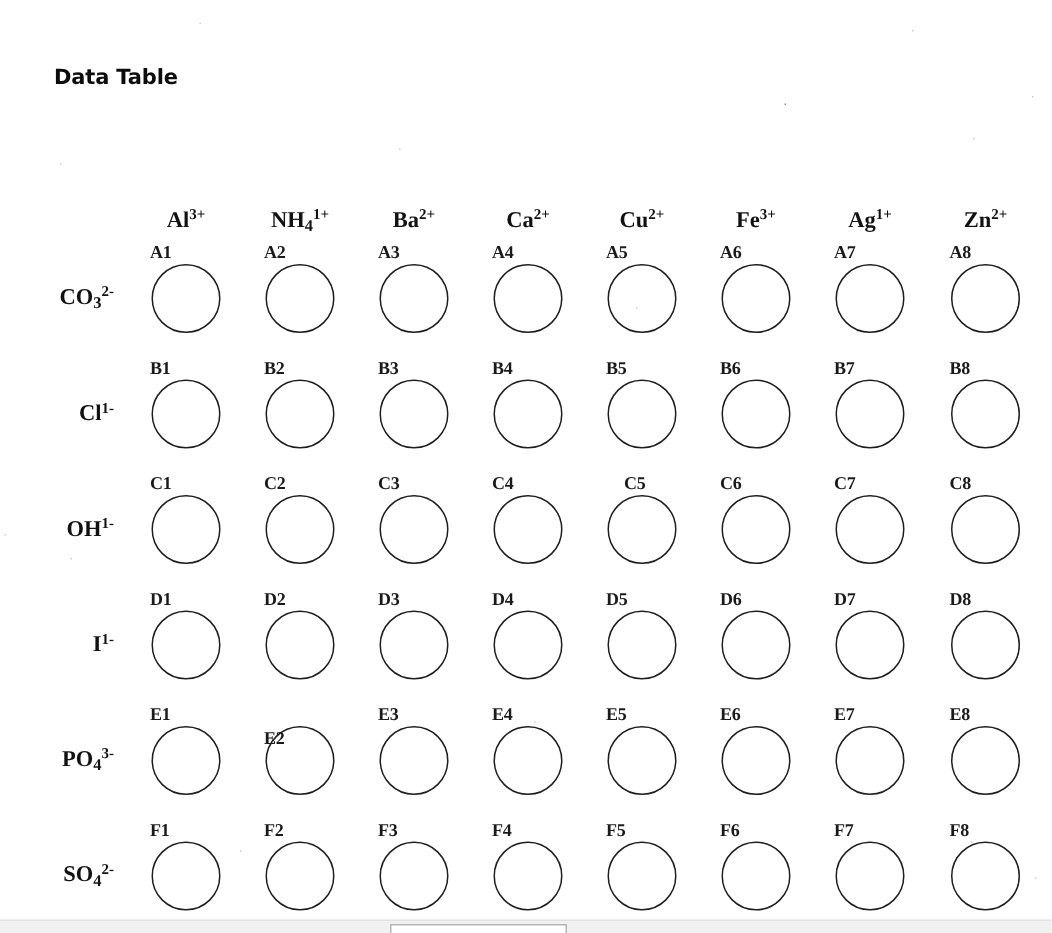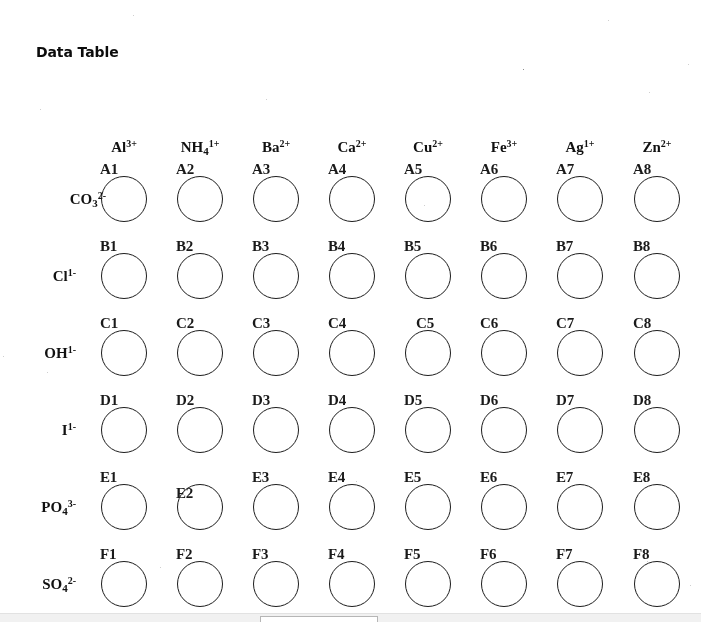--- a/index.html
+++ b/index.html
@@ -93,21 +93,21 @@
   }
   .row-header sup {
     font-size: 10px;
     vertical-align: 5px;
   }
 
   .cell-id {
     position: absolute;
     font-family: "Liberation Serif", serif;
     font-weight: 700;
-    font-size: 15px;
+    font-size: 12px;
     color: #1a1a1a;
     white-space: nowrap;
     letter-spacing: -0.2px;
   }
 
   .well {
     position: absolute;
     width: 46px;
     height: 46px;
     border: 1.4px solid #1d1d1d;
@@ -158,21 +158,21 @@
 
   <div id="grid">
       <div class="col-header" style="left: 124px; top: 138px;">Al<sup>3+</sup></div>
       <div class="col-header" style="left: 200px; top: 138px;">NH<sub>4</sub><sup>1+</sup></div>
       <div class="col-header" style="left: 276px; top: 138px;">Ba<sup>2+</sup></div>
       <div class="col-header" style="left: 352px; top: 138px;">Ca<sup>2+</sup></div>
       <div class="col-header" style="left: 428px; top: 138px;">Cu<sup>2+</sup></div>
       <div class="col-header" style="left: 504px; top: 138px;">Fe<sup>3+</sup></div>
       <div class="col-header" style="left: 580px; top: 138px;">Ag<sup>1+</sup></div>
       <div class="col-header" style="left: 657px; top: 138px;">Zn<sup>2+</sup></div>
-      <div class="row-header" style="left: 0px; width: 76px; top: 199px; margin-left: 30px;">CO<sub>3</sub><sup>2-</sup></div>
+      <div class="row-header" style="left: 0px; width: 76px; top: 199px;">CO<sub>3</sub><sup>2-</sup></div>
       <div class="row-header" style="left: 0px; width: 76px; top: 276px;">Cl<sup>1-</sup></div>
       <div class="row-header" style="left: 0px; width: 76px; top: 353px;">OH<sup>1-</sup></div>
       <div class="row-header" style="left: 0px; width: 76px; top: 430px;">I<sup>1-</sup></div>
       <div class="row-header" style="left: 0px; width: 76px; top: 507px;">PO<sub>4</sub><sup>3-</sup></div>
       <div class="row-header" style="left: 0px; width: 76px; top: 584px;">SO<sub>4</sub><sup>2-</sup></div>
       <div class="cell-id" style="left: 100px; top: 161px;">A1</div>
       <div class="well" style="left: 101px; top: 176px;"></div>
       <div class="cell-id" style="left: 176px; top: 161px;">A2</div>
       <div class="well" style="left: 177px; top: 176px;"></div>
       <div class="cell-id" style="left: 252px; top: 161px;">A3</div>

